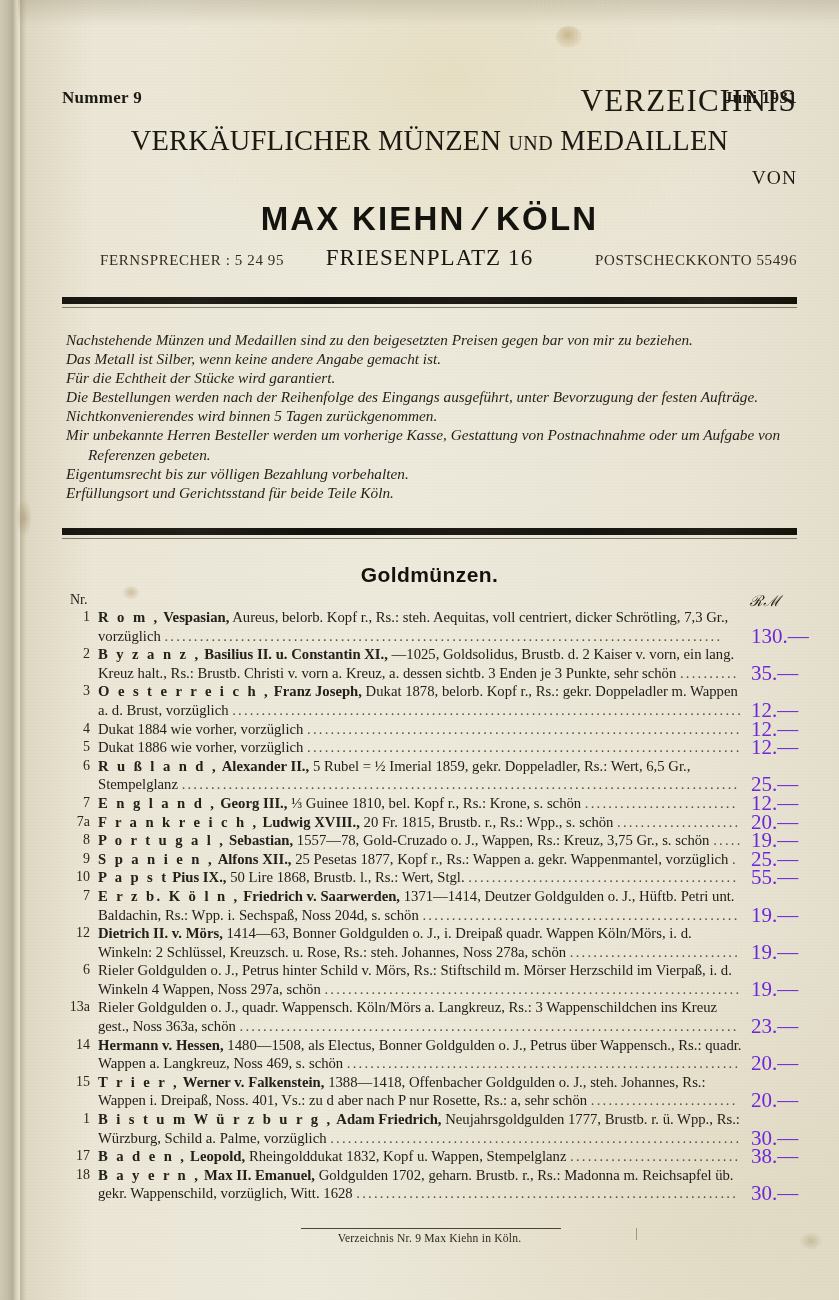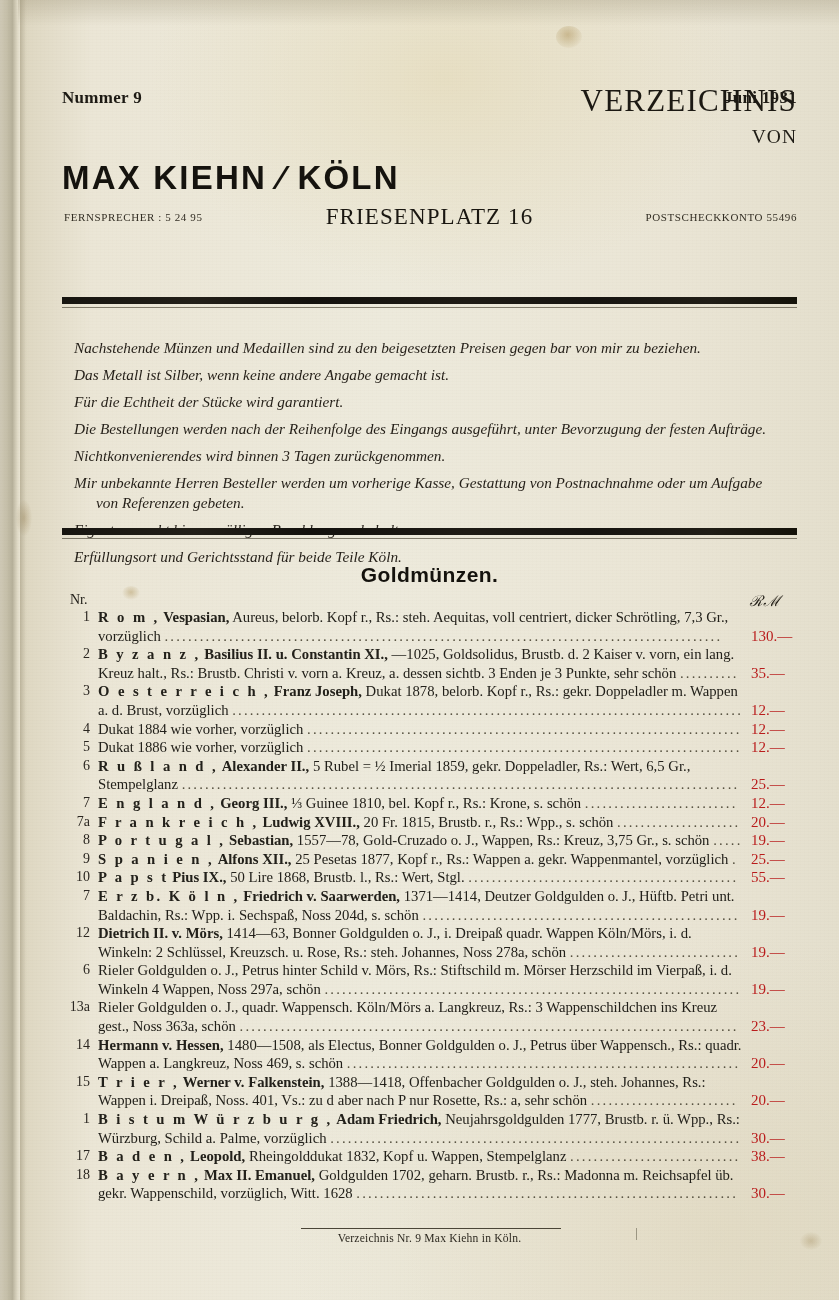--- a/index.html
+++ b/index.html
@@ -120,39 +120,41 @@
   .title-von {
     margin-top: 8px;
     text-align: right;
     font-size: 19.5px;
     letter-spacing: 1px;
     color: #201d16;
   }
 
   .dealer {
     margin-top: 11px;
+    text-align: center;
     font-family: "Liberation Sans", sans-serif;
     font-weight: bold;
     font-size: 33px;
     letter-spacing: 2.2px;
     color: #15130e;
   }
 
   .contact-row {
     position: relative;
     margin-top: 7px;
     height: 26px;
   }
   .phone, .postal {
     position: absolute;
     top: 7px;
     font-family: "Liberation Serif", serif;
-    font-size: 11px;
+    font-size: 15px;
     letter-spacing: .6px;
     color: #322d23;
+    margin-left: 36px;
   }
   .phone { left: 2px; }
   .postal { right: 0; }
   .address {
     text-align: center;
     font-family: "Liberation Serif", serif;
     font-size: 23px;
     letter-spacing: 1.1px;
     color: #1a1711;
   }
@@ -174,21 +176,21 @@
 
   
   .terms {
     position: absolute; left: 4px; top: 330px; width: 729px;
     font-family: "Liberation Serif", serif;
     font-style: italic;
     font-size: 15.3px;
     line-height: 19.1px;
     color: #241f18;
   }
-  .terms p { margin: 8px; text-indent: 0; padding-left: 0; }
+  .terms p { margin: 0; text-indent: 0; padding-left: 0; }
   .terms p.wrap { padding-left: 22px; text-indent: -22px; }
 
   
   .section-title {
     position: absolute; left: 0; top: 563px; width: 735px;
     text-align: center;
     font-family: "Liberation Sans", sans-serif;
     font-weight: bold;
     font-size: 21px;
     letter-spacing: .4px;
@@ -249,22 +251,22 @@
     display: inline;
     letter-spacing: 2.2px;
     color: #55503f;
   }
   .price {
     position: absolute;
     right: 0;
     bottom: 0;
     width: 46px;
     text-align: left;
-    font-size: 15px;
-    color: #b91c1c;
+    font-size: 21px;
+    color: #6d28d9;
     white-space: nowrap;
   }
 
   
   .foot-rule {
     position: absolute;
     left: 239px; top: 1228px; width: 260px; height: 1px;
     background: #4a4537;
   }
   .footer-note {
@@ -300,20 +302,21 @@
   <div class="inner">
 
     <div class="masthead">
 
       <div class="line-1">
         <span class="issue-no">Nummer 9</span>
         <div class="title-main">VERZEICHNIS</div>
         <span class="issue-date">Juni 1931</span>
       </div>
 
+      <div class="title-sub"><span>VERKÄUFLICHER MÜNZEN </span><span class="small-caps">UND</span><span> MEDAILLEN</span></div>
 
       <div class="title-von">VON</div>
 
       <div class="dealer">MAX  KIEHN ⁄ KÖLN</div>
 
       <div class="contact-row">
         <span class="phone">FERNSPRECHER : 5 24 95</span>
         <div class="address">FRIESENPLATZ 16</div>
         <span class="postal">POSTSCHECKKONTO 55496</span>
       </div>
@@ -322,21 +325,21 @@
     <div class="rule-block" id="rule-top">
       <div class="rule-thick"></div>
       <div class="rule-thin"></div>
     </div>
 
     <div class="terms">
       <p class="wrap">Nachstehende Münzen und Medaillen sind zu den beigesetzten Preisen gegen bar von mir zu beziehen.</p>
       <p>Das Metall ist Silber, wenn keine andere Angabe gemacht ist.</p>
       <p>Für die Echtheit der Stücke wird garantiert.</p>
       <p class="wrap">Die Bestellungen werden nach der Reihenfolge des Eingangs ausgeführt, unter Bevorzugung der festen Aufträge.</p>
-      <p>Nichtkonvenierendes wird binnen 3 Tagen zurückgenommen.</p>
+      <p>Nichtkonvenierendes wird binnen 5 Tagen zurückgenommen.</p>
       <p class="wrap">Mir unbekannte Herren Besteller werden um vorherige Kasse, Gestattung von Postnachnahme oder um Aufgabe von Referenzen gebeten.</p>
       <p>Eigentumsrecht bis zur völligen Bezahlung vorbehalten.</p>
       <p>Erfüllungsort und Gerichtsstand für beide Teile Köln.</p>
     </div>
 
     <div class="rule-block" id="rule-mid">
       <div class="rule-thick"></div>
       <div class="rule-thin"></div>
     </div>
 

